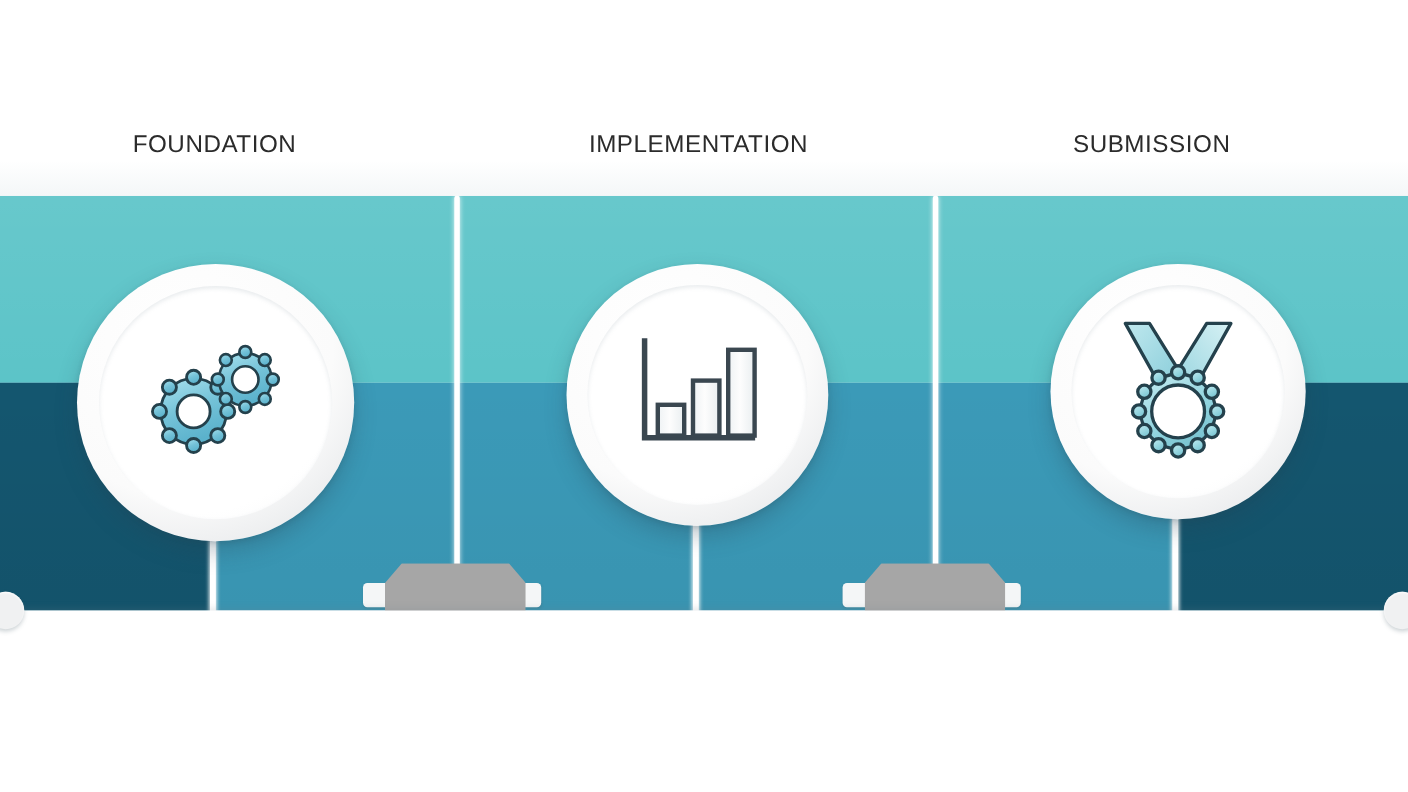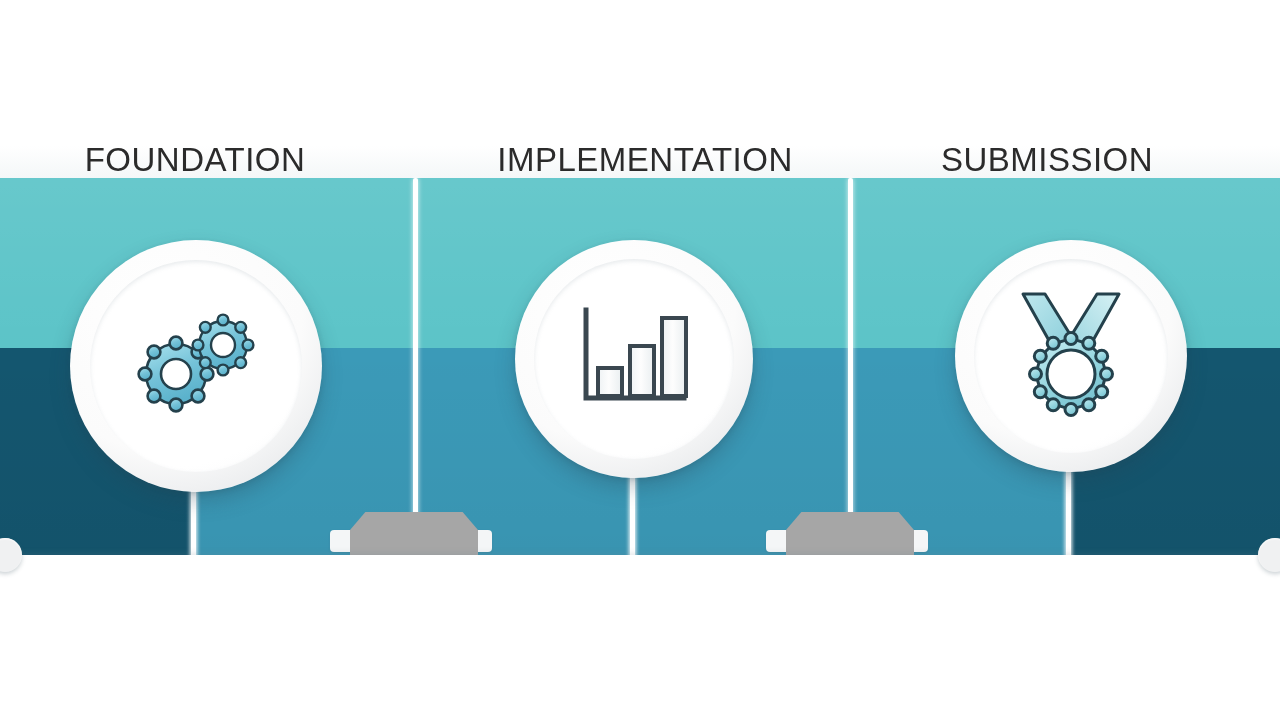--- a/index.html
+++ b/index.html
@@ -34,25 +34,25 @@
     pointer-events:none;
   }
 
   
   .header-band{
     position:absolute;left:0;top:0;width:1280px;height:178px;
     background:linear-gradient(180deg,#ffffff 0%,#ffffff 82%,#f4f7f8 100%);
   }
   .phase-title{
     position:absolute;top:118px;
-    font-size:33px;letter-spacing:.5px;color:#2b2b2b;
-    text-align:center;white-space:nowrap;font-weight:400;margin-top:23px;
+    font-size:22px;letter-spacing:.5px;color:#2b2b2b;
+    text-align:center;white-space:nowrap;font-weight:400;
   }
   .phase-title.t1{left:0;width:390px;}
-  .phase-title.t2{left:440px;width:410px;}
+  .phase-title.t2{left:430px;width:410px;}
   .phase-title.t3{left:852px;width:390px;}
 
   
   .divider{
     position:absolute;width:5px;background:#ffffff;
     box-shadow:0 0 5px rgba(255,255,255,.85);
     border-radius:2px;
   }
   .div-full{top:178px;height:382px;}
   .div-short{top:470px;height:90px;}

